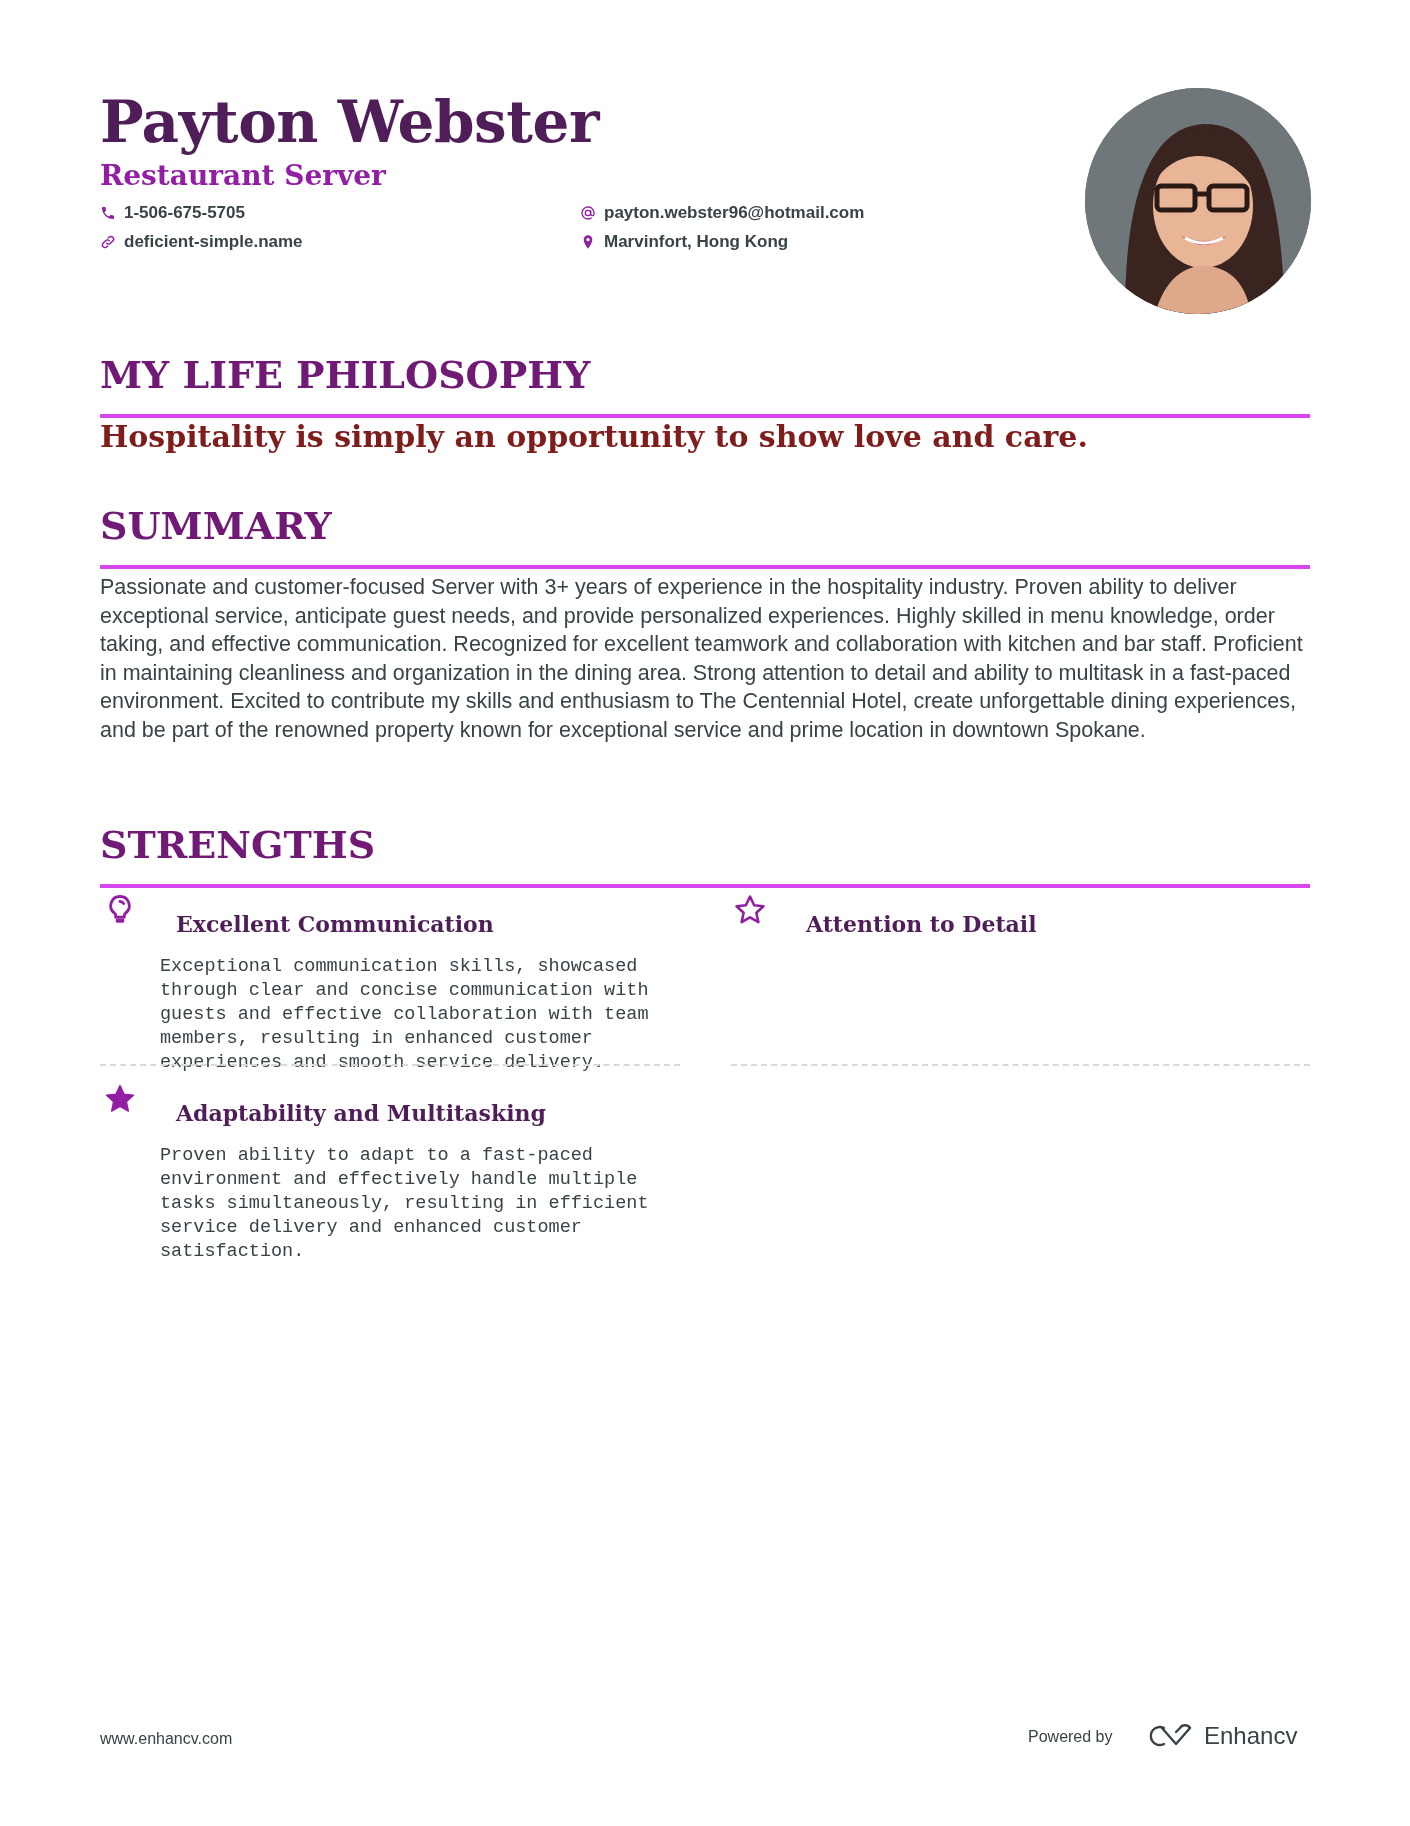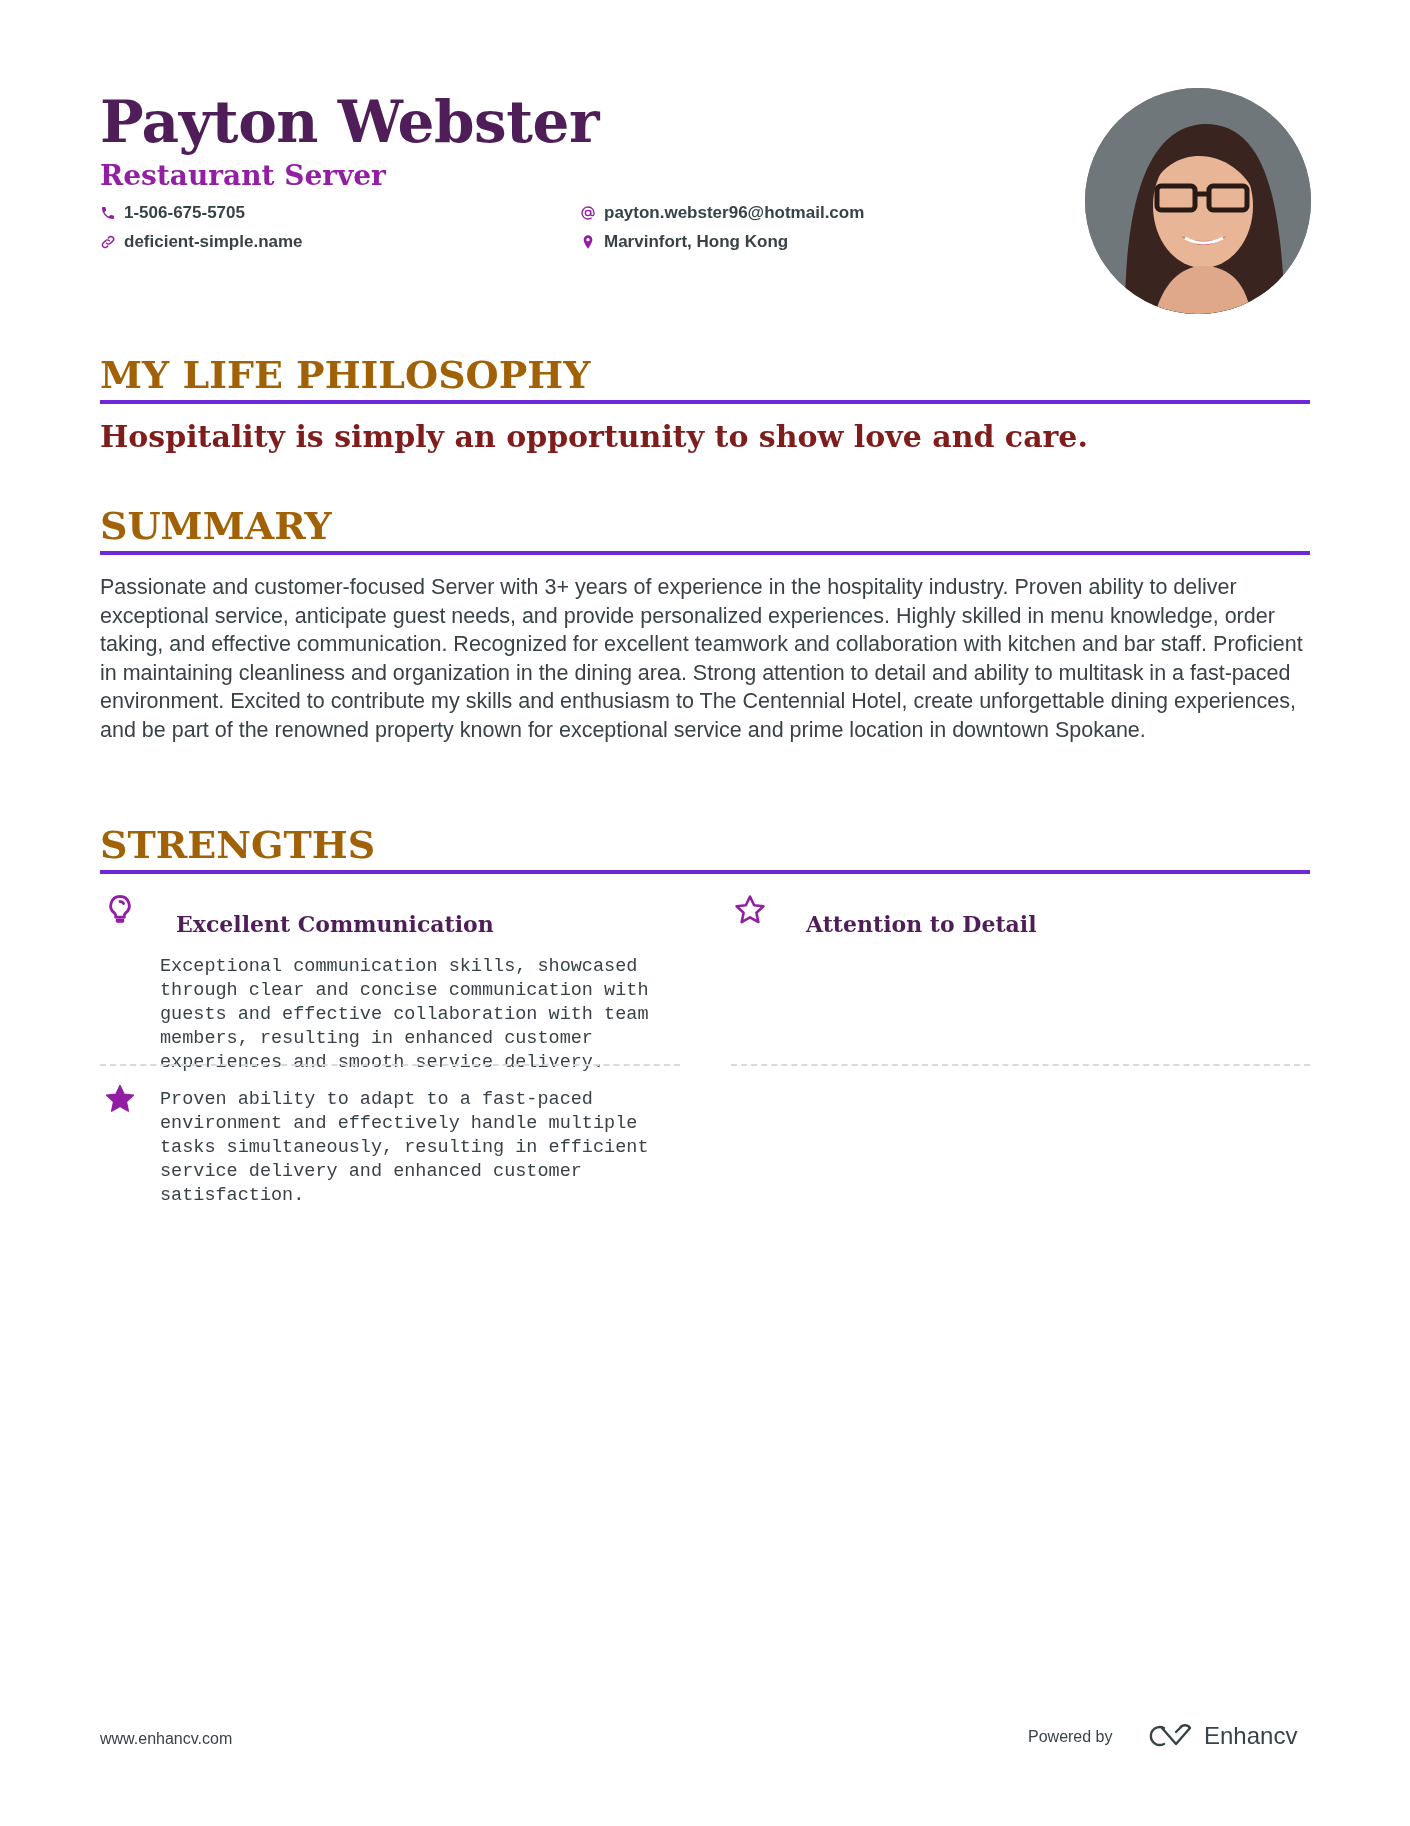--- a/index.html
+++ b/index.html
@@ -3,21 +3,21 @@
 <meta charset="utf-8">
 <style>
   html, body { margin: 0; padding: 0; background: #ffffff; }
   body { width: 1410px; height: 1826px; position: relative; overflow: hidden; font-family: "Liberation Sans", sans-serif; color: #384347; }
   .serif { font-family: "DejaVu Serif", serif; }
   .name { position: absolute; left: 100px; top: 86px; font-size: 58px; font-weight: bold; color: #4f1d58; letter-spacing: -0.5px; line-height: 72px; margin: 0; }
   .title { position: absolute; left: 100px; top: 158px; font-size: 28px; font-weight: bold; color: #921ea3; line-height: 36px; }
   .contact { position: absolute; display: flex; align-items: center; font-size: 17px; font-weight: bold; color: #384347; line-height: 22px; }
   .contact svg { width: 16px; height: 16px; margin-right: 8px; flex: none; }
   .photo { position: absolute; left: 1085px; top: 88px; width: 226px; height: 226px; border-radius: 50%; overflow: hidden; background: #6e7578; }
-  .section-h { position: absolute; left: 100px; width: 1210px; font-size: 38px; font-weight: bold; color: #a16207; line-height: 46px; border-bottom: 4px solid #6d28d9; padding-bottom: 2px; }
+  .section-h { position: absolute; left: 100px; width: 1210px; font-size: 38px; font-weight: bold; color: #701a75; line-height: 46px; border-bottom: 4px solid #d946ef; padding-bottom: 16px; }
   .quote { position: absolute; left: 100px; top: 420px; font-size: 30px; color: #7f1d1d; line-height: 34px; font-weight: bold; }
   .summary { position: absolute; left: 100px; top: 573px; width: 1215px; font-size: 21.5px; line-height: 28.5px; color: #384347; margin: 0; }
   .strength { position: absolute; width: 580px; }
   .strength .icon { position: absolute; left: 0; top: 0; width: 40px; height: 36px; display: flex; justify-content: center; }
   .strength .icon svg { width: 34px; height: 34px; }
   .strength h3 { margin: 16px; padding-left: 60px; font-size: 22px; font-weight: bold; color: #4f1d58; line-height: 30px; }
   .strength p { margin: 6px 0 0 0; padding-left: 60px; font-size: 18.5px; line-height: 24px; color: #384347; font-family: Liberation Mono, monospace; }
   .divider { position: absolute; height: 0; border-top: 2px dashed #d9d9d9; }
   .footer-url { position: absolute; left: 100px; top: 1730px; font-size: 16px; color: #384347; }
   .footer-powered { position: absolute; left: 1028px; top: 1728px; font-size: 16px; color: #384347; }
@@ -114,20 +114,21 @@
 
 <div class="divider" style="left:100px; top:1064px; width:580px;"></div>
 <div class="divider" style="left:731px; top:1064px; width:579px;"></div>
 
 <div class="strength" style="left:100px; top:1082px;">
   <div class="icon">
     <svg viewBox="0 0 24 24">
         <path d="M12 2.5l2.9 6.2 6.6.7-5 4.5 1.4 6.6L12 17.2l-5.9 3.3 1.4-6.6-5-4.5 6.6-.7z" fill="#921ea3" stroke="#921ea3" stroke-width="1" stroke-linejoin="round"></path>
       </svg>
   </div>
+  <h3 class="serif">Adaptability and Multitasking</h3>
   <p>Proven ability to adapt to a fast-paced environment and effectively handle multiple tasks simultaneously, resulting in efficient service delivery and enhanced customer satisfaction.</p>
 </div>
 
 <div class="footer-url">www.enhancv.com</div>
 <div class="footer-powered">Powered by</div>
 <div class="footer-logo">
   <svg viewBox="0 0 48 28">
       <g fill="none" stroke="#384347" stroke-width="2.4" stroke-linecap="round" stroke-linejoin="round">
         <path d="M18 6a9 9 0 1 0 0 16"></path>
         <path d="M16 6 L30 22 L44 6 A6 6 0 0 0 34 6 L30 10"></path>

